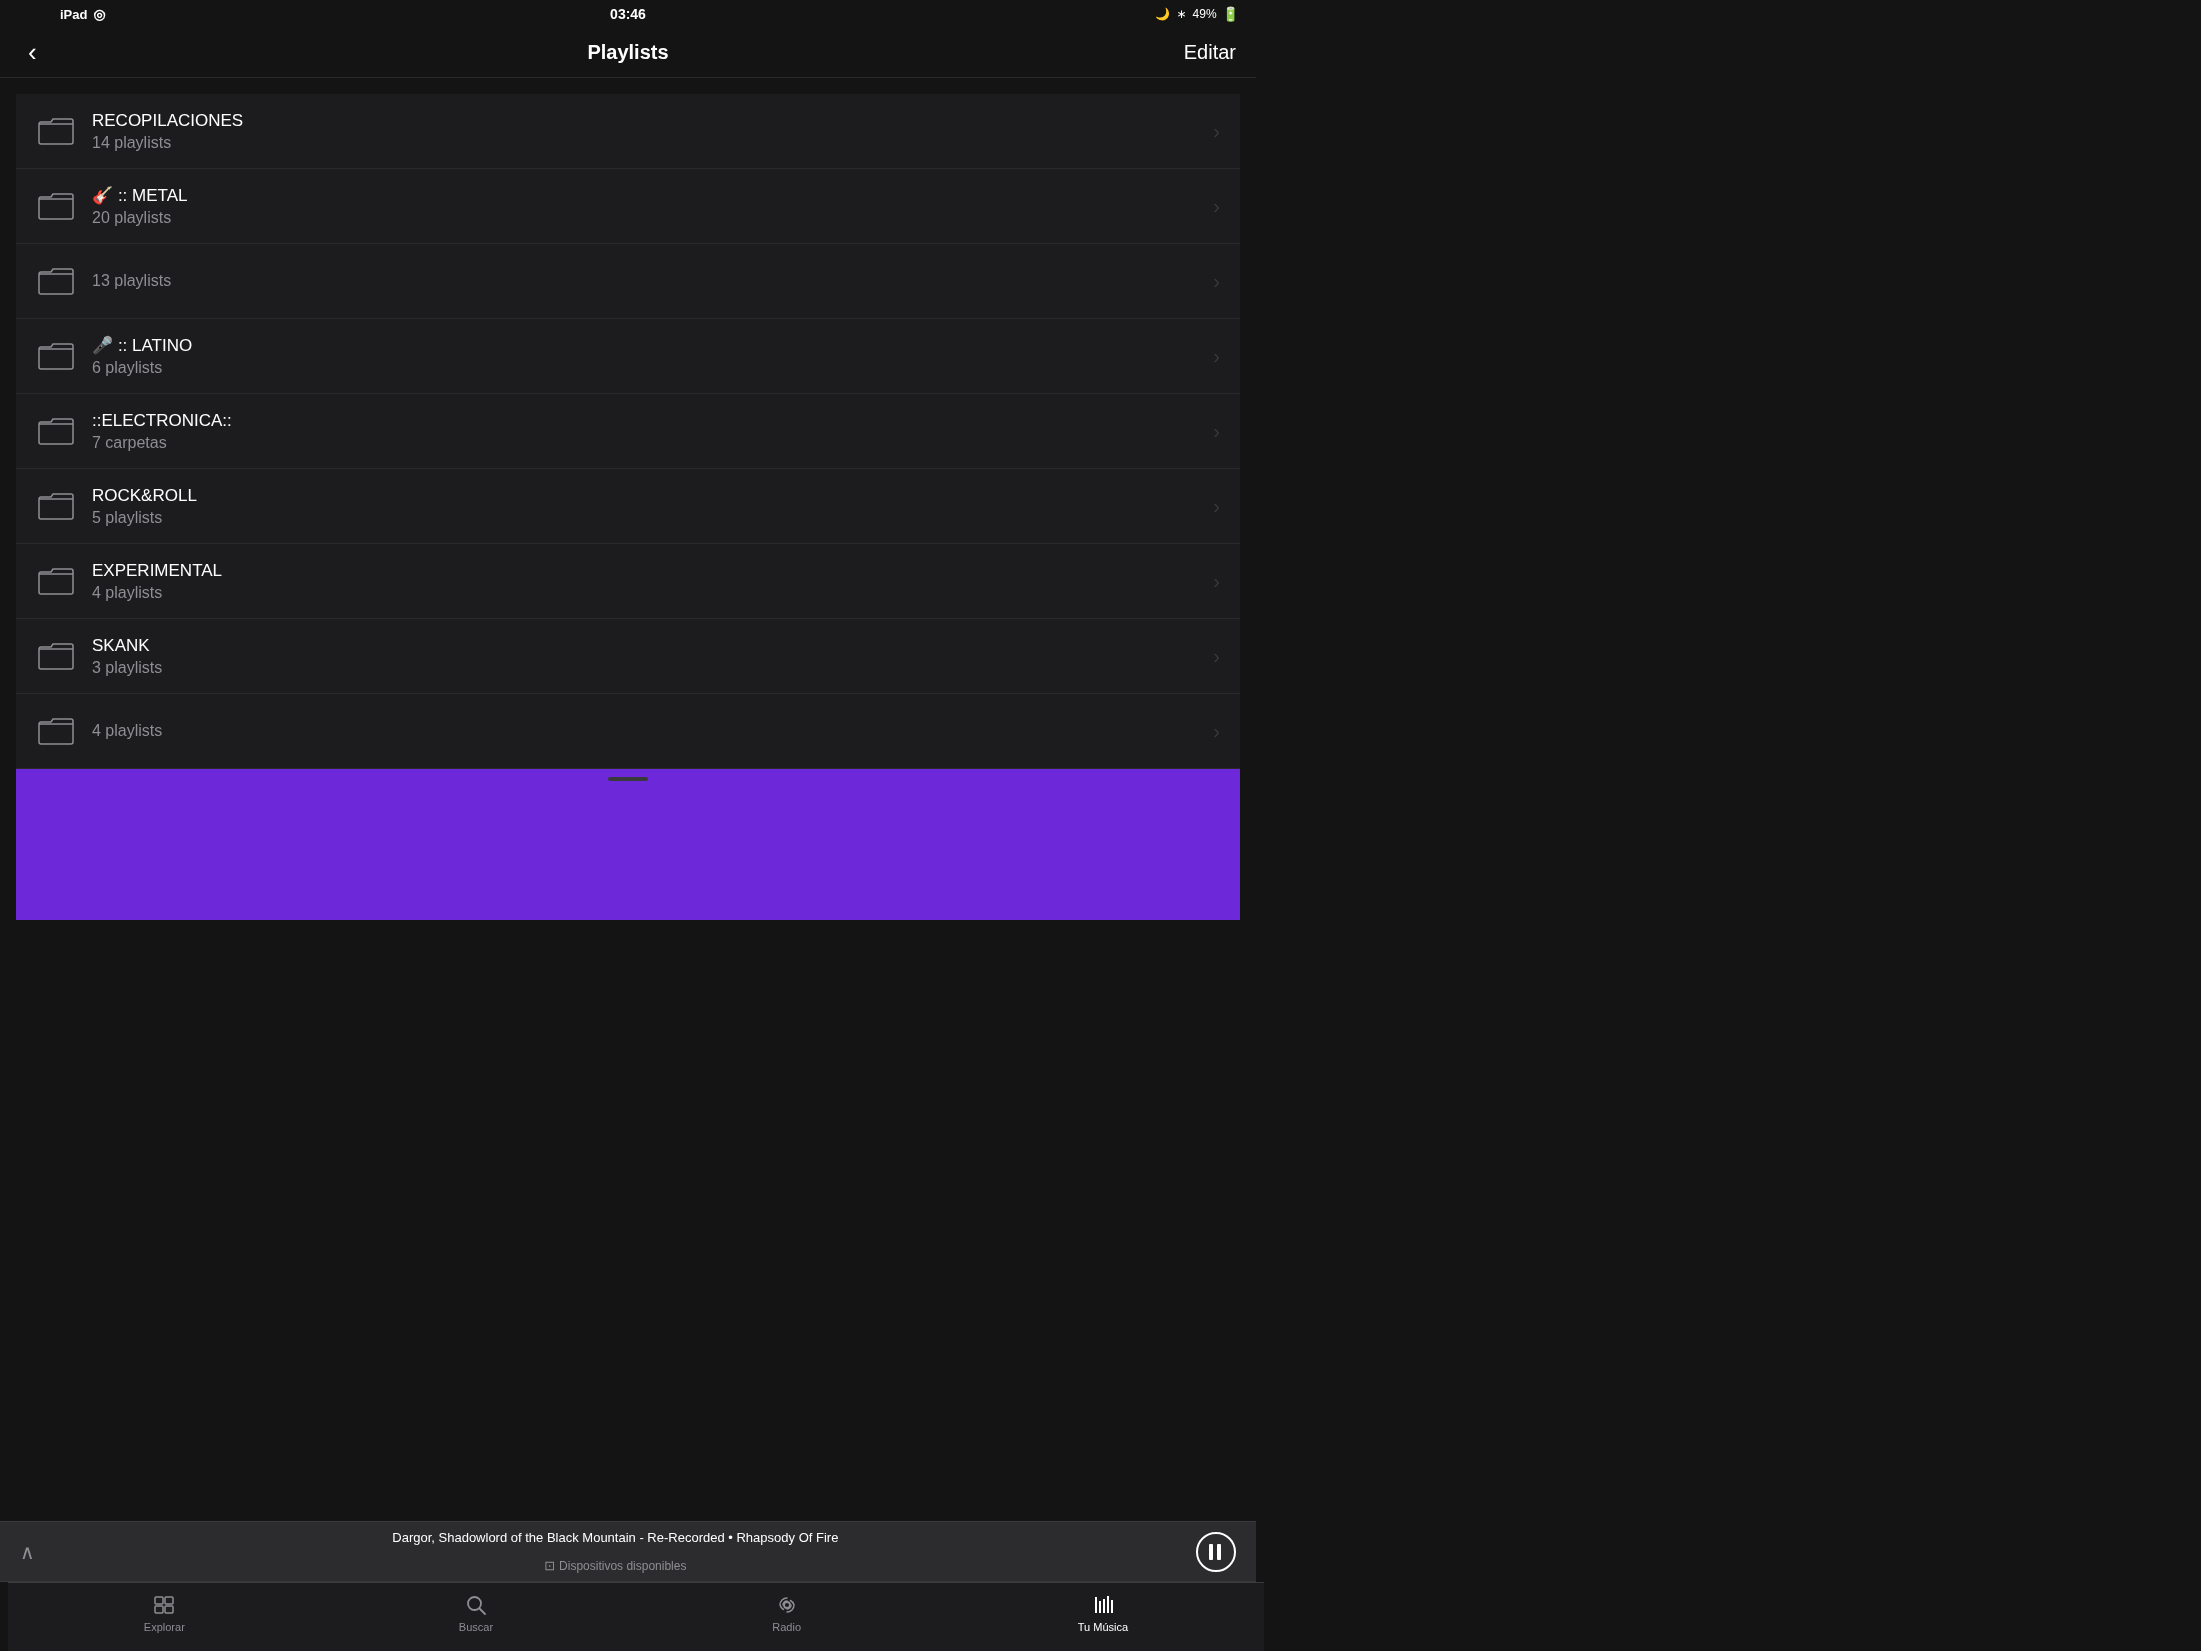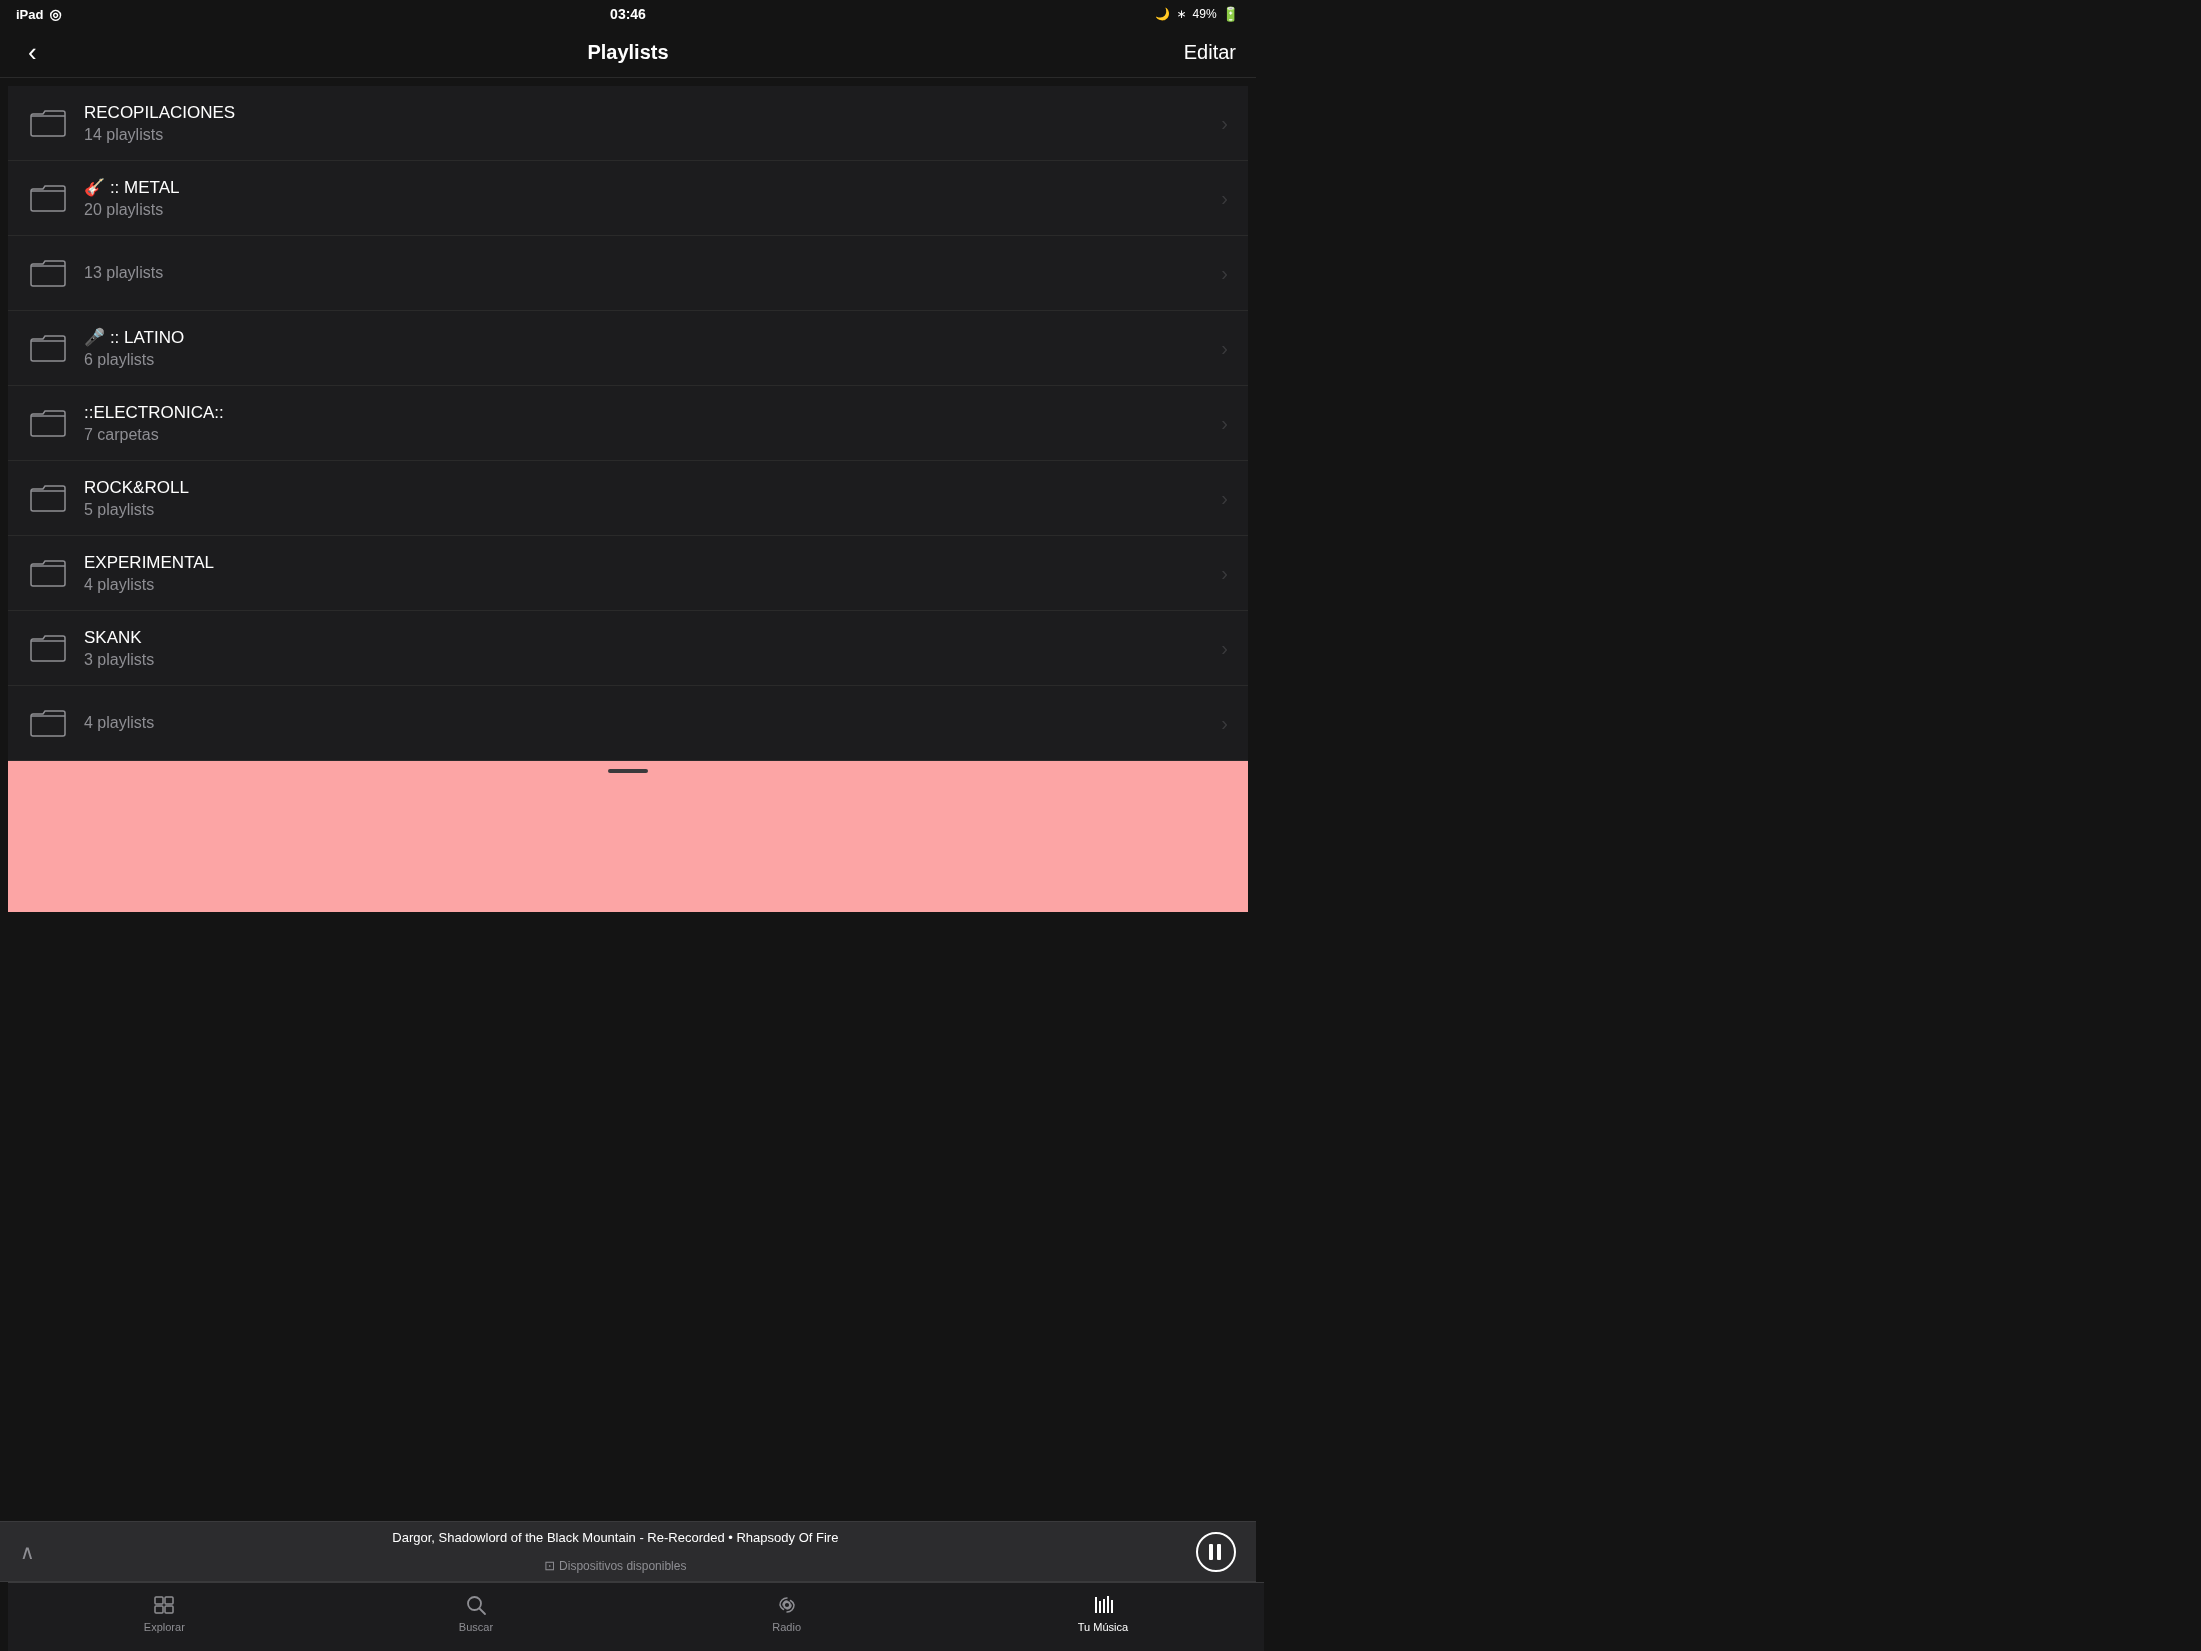--- a/index.html
+++ b/index.html
@@ -16,20 +16,21 @@
     }
 
     
     .status-bar {
       display: flex;
       justify-content: flex-end;
       align-items: center;
       padding: 4px 16px;
       height: 28px;
       background: #141414;
+      margin-left: 44px;
     }
     .status-left {
       display: flex;
       align-items: center;
       gap: 6px;
       font-size: 13px;
       font-weight: 600;
     }
     .status-center {
       font-size: 14px;
@@ -77,22 +78,22 @@
       font-size: 20px;
       cursor: pointer;
       background: none;
       border: none;
       color: #fff;
       padding-left: 48px;
     }
 
     
     .playlist-list {
-      background: #fca5a5;
-      margin: 8px;
+      background: #6d28d9;
+      margin: 16px;
       overflow-y: auto;
     }
 
     .playlist-item {
       display: flex;
       align-items: center;
       padding: 14px 20px;
       border-bottom: 1px solid #2a2a2a;
       cursor: pointer;
       background: #1c1c1e;

